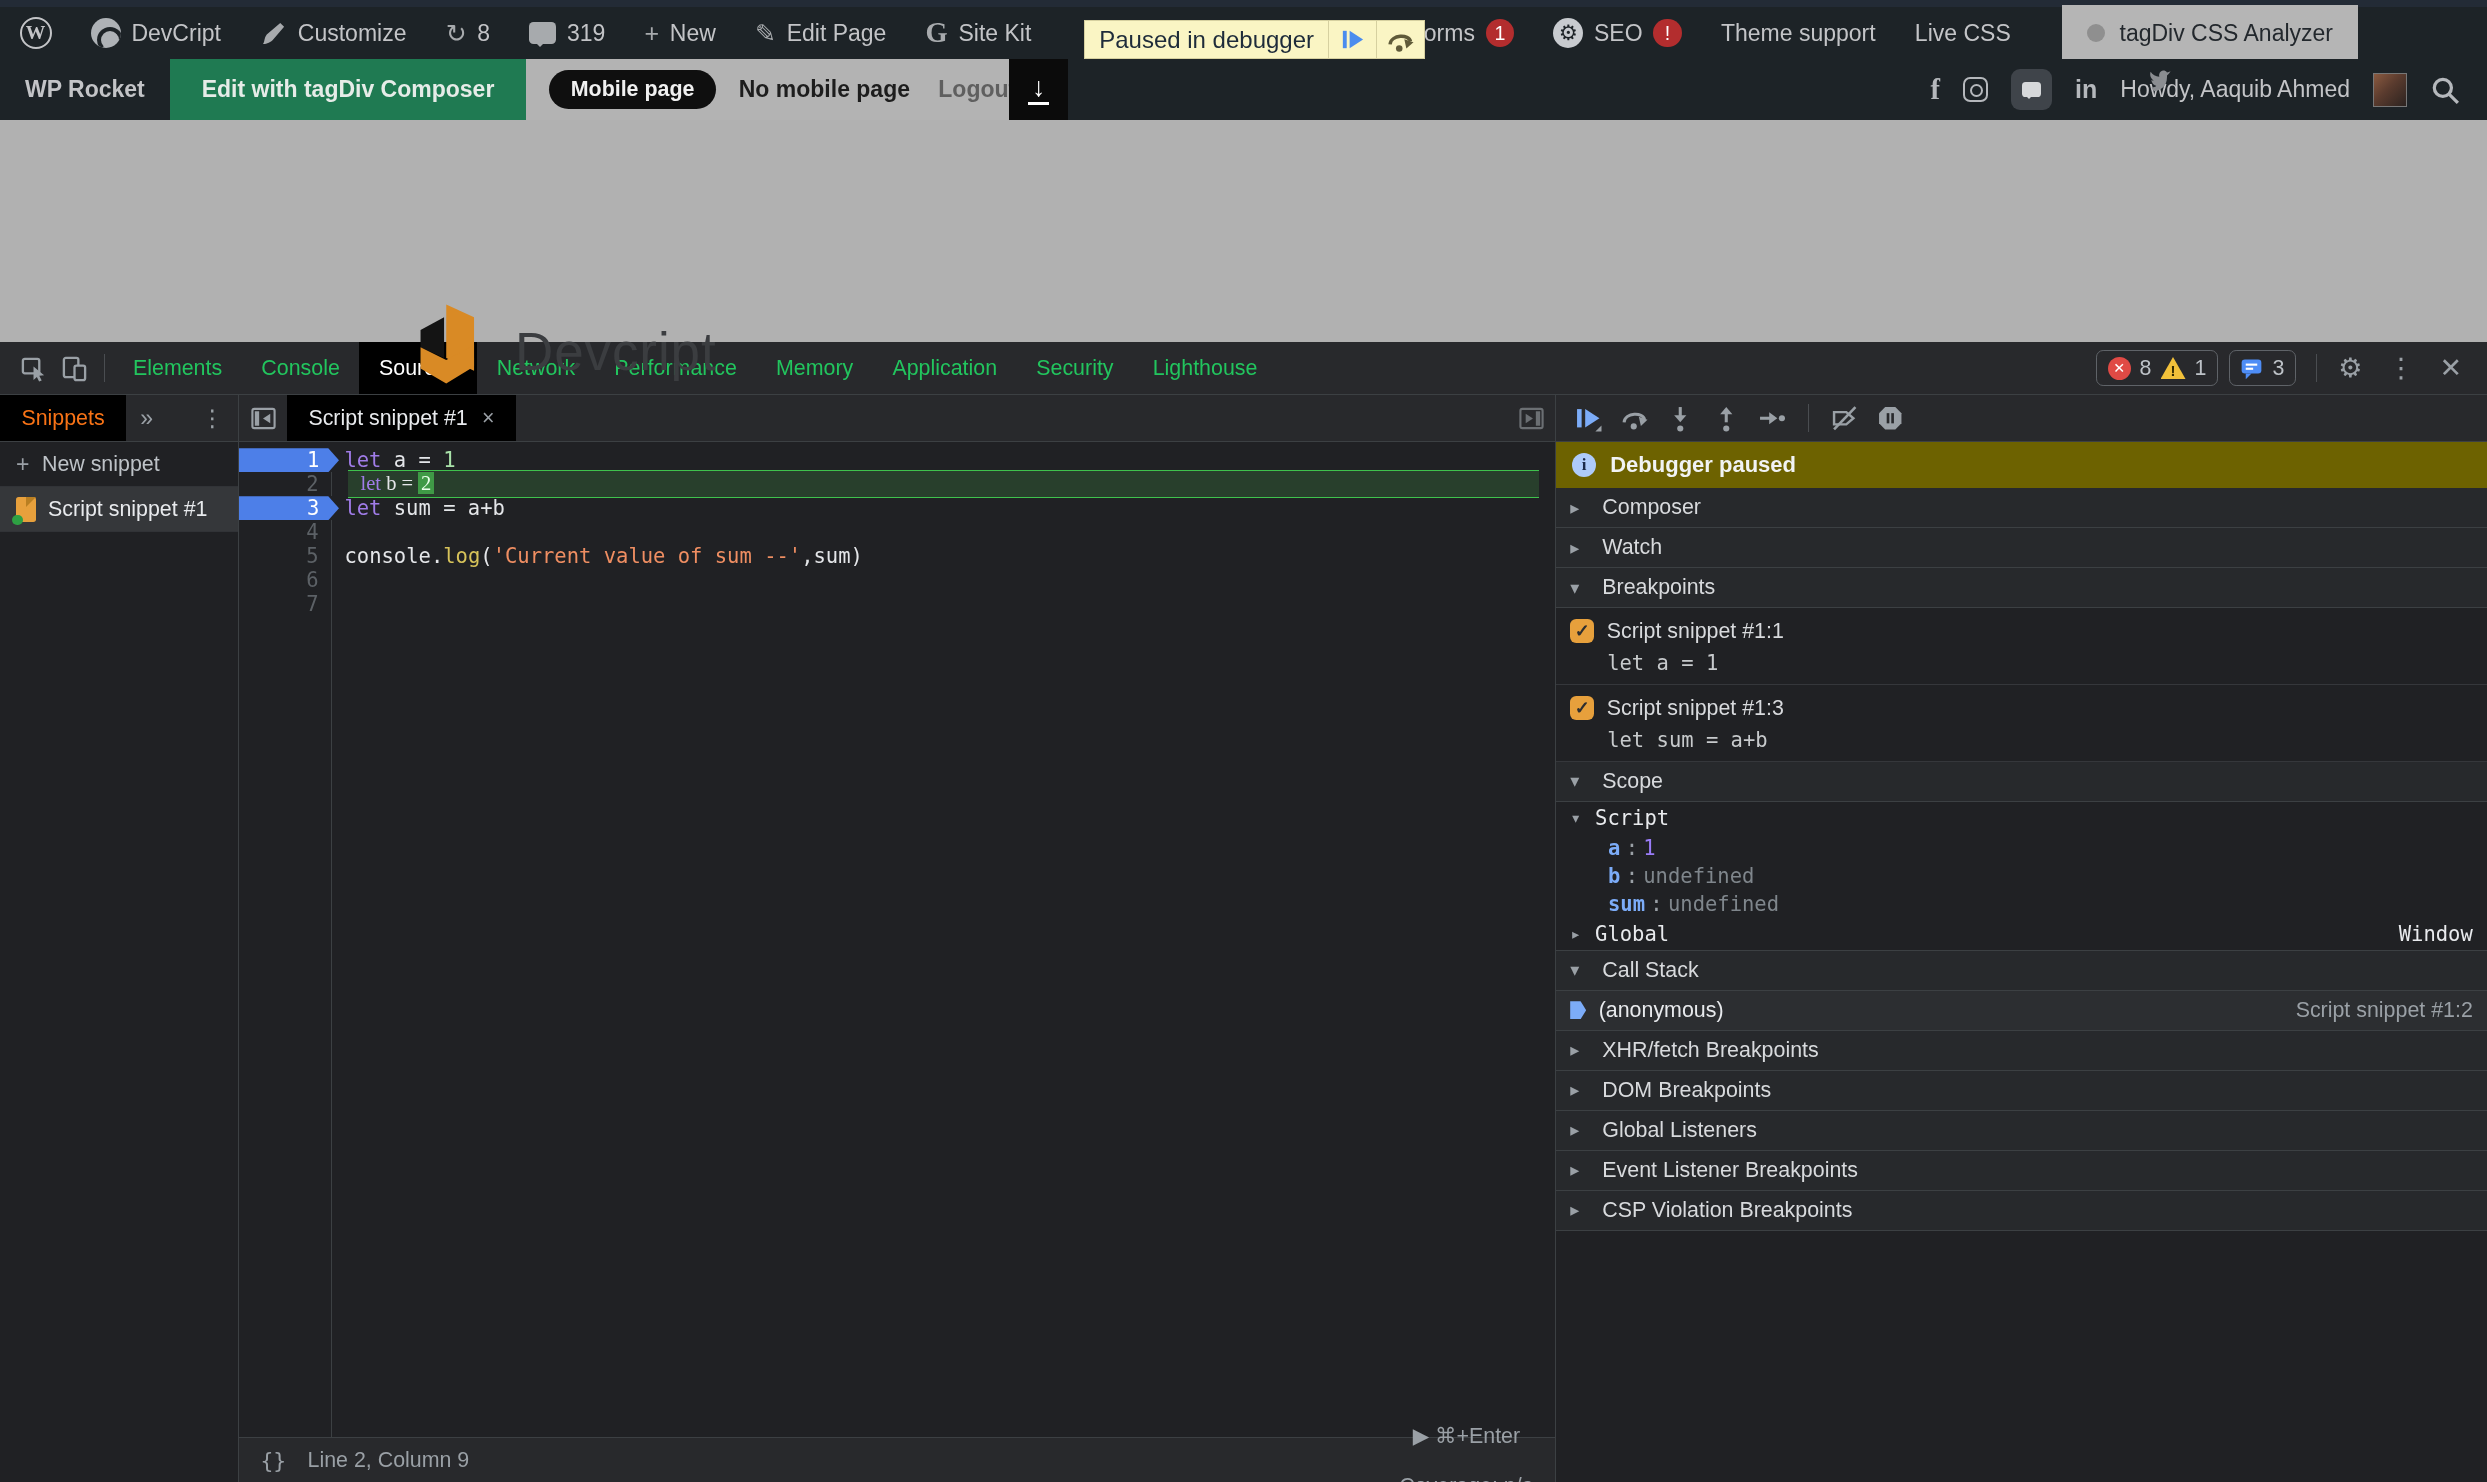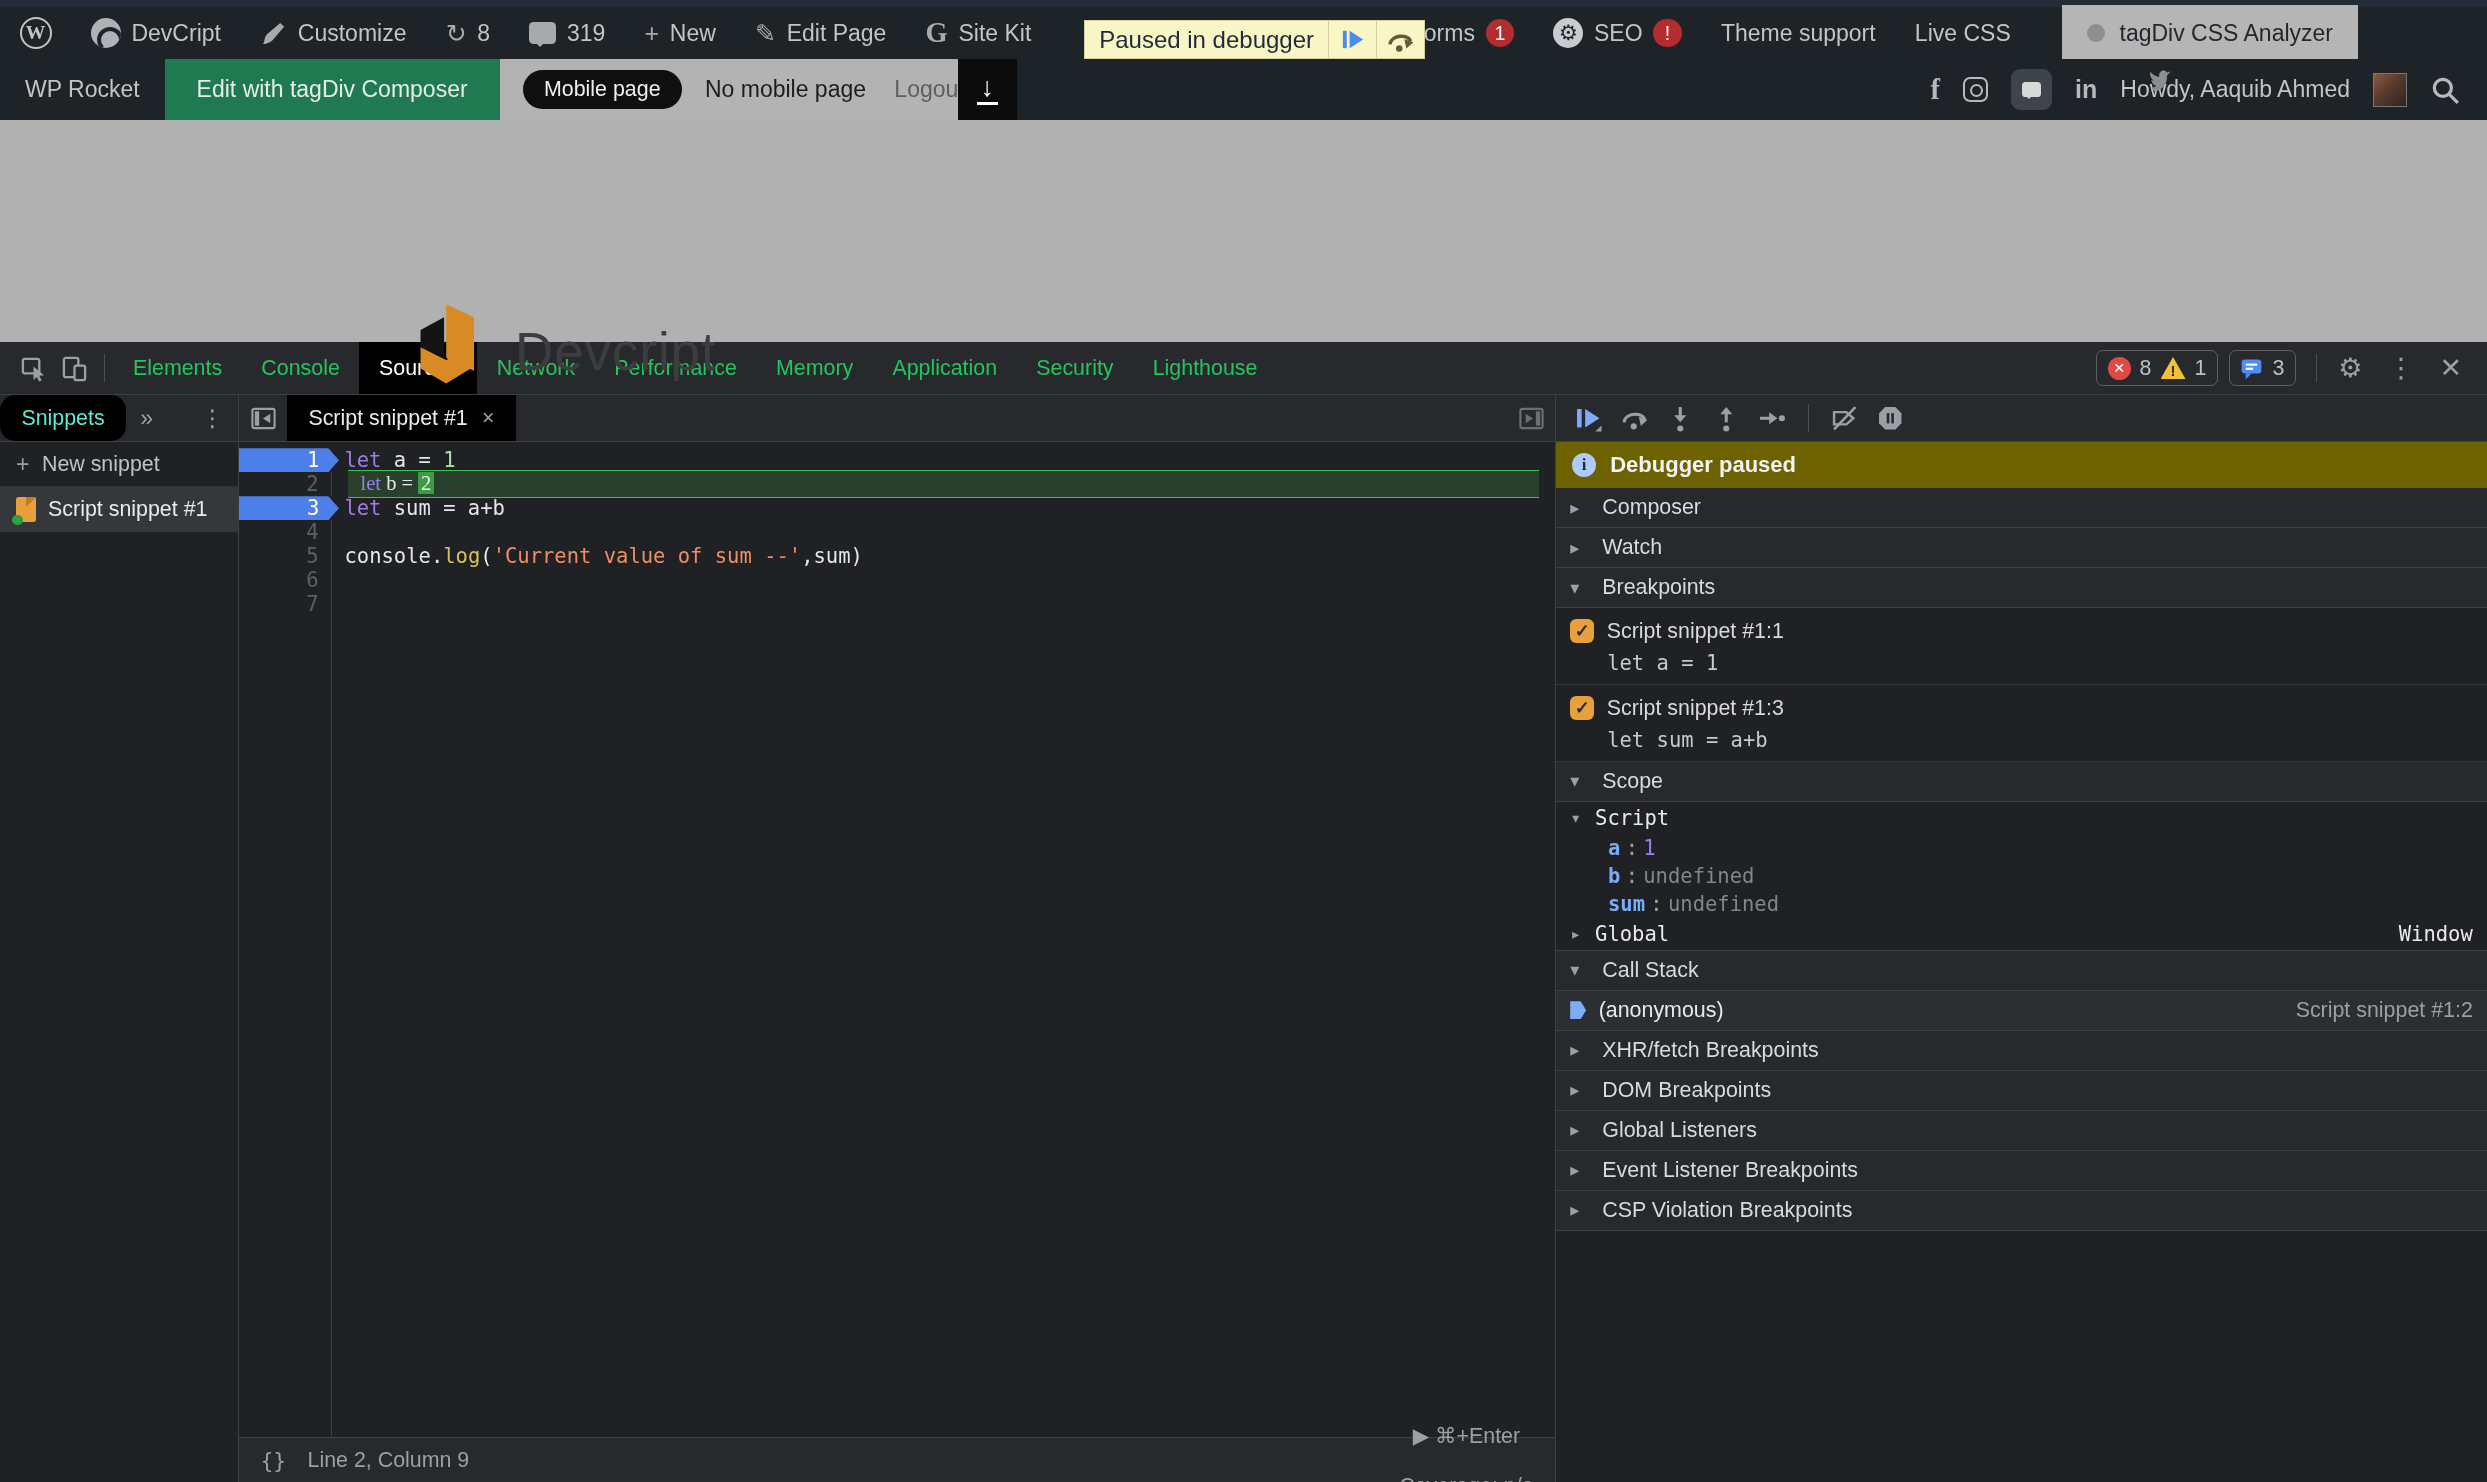--- a/index.html
+++ b/index.html
@@ -31,21 +31,21 @@
   .row1 .right { position:absolute; right:129px; top:0; height:100%; display:flex; align-items:center; }
   .obscured { color:#a7aaad; padding:0 7.1px; }
 
   
   .paused-tip { position:absolute; left:1084px; top:13.4px; height:39px; display:flex; align-items:stretch; background:#faf5c4; border:0.9px solid #d6d0a0; z-index:50; }
   .paused-tip .txt { display:flex; align-items:center; padding:0 14.2px; color:#1e2b3a; font-size:24px; }
   .paused-tip .seg { display:flex; align-items:center; justify-content:center; width:48px; border-left:0.9px solid #d6d0a0; cursor:pointer; }
 
   
   .row2 { height: 61px; font-size:23px; }
-  .row2 .left { display:flex; align-items:stretch; height:100%; }
+  .row2 .left { display:flex; align-items:stretch; height:100%;font-weight:bold; }
   .wp-rocket { display:flex; align-items:center; padding:0 25px; }
   .composer-btn { background:#1f7a52; color:#e6ece8; display:flex; align-items:center; padding:0 32px; cursor:pointer; }
   .light-seg { background:#b3b3b3; color:#1d1d1d; display:flex; align-items:center; gap:23px; padding:0 23px; position:relative; }
   .mobile-pill { background:#0f0f0f; color:#f0f0f0; border-radius:27px; padding:7.1px 21.4px; font-size:21.4px; }
   .logout { color:#5f5f5f; margin-left:5.3px; }
   .dl-box { width:59px; background:#0b0b0b; display:flex; align-items:center; justify-content:center; margin-left:-30px; z-index:2; cursor:pointer; }
   .dl-glyph { color:#fff; font-size:27px; border-bottom:3.6px solid #fff; line-height:1; padding:0 3.6px 1.8px; }
   .row2 .right { position:absolute; right:27px; top:0; height:100%; display:flex; align-items:center; gap:23px; }
   .fb { font-family:"Liberation Serif",serif; font-size:28.5px; font-weight:bold; color:#b5b8bc; }
   .insta { width:25px; height:25px; border:2.7px solid #b5b8bc; border-radius:7.1px; position:relative; }
@@ -75,21 +75,21 @@
   .err-circ { width:23px; height:23px; border-radius:50%; background:#e04a45; color:#fff; font-size:14.2px; display:flex; align-items:center; justify-content:center; }
   .warn-tri { width:25px; height:22px; background:#f2c13a; clip-path:polygon(50% 0,100% 100%,0 100%); color:#332a00; font-size:15px; font-weight:bold; display:flex; align-items:flex-end; justify-content:center; }
   .count { font-size:21.4px; color:#bdc2c7; }
   .icon-btn { font-size:27px; color:#9aa0a6; padding:0 12.5px; cursor:pointer; }
 
   .dt-main { flex:1; display:flex; min-height:0; }
 
   
   .dt-sidebar { width:239px; flex:none; border-right:0.9px solid #3c4043; background:#202124; display:flex; flex-direction:column; }
   .snip-header { height:47px; background:#28292c; border-bottom:0.9px solid #3c4043; display:flex; align-items:center; flex:none; }
-  .snip-tab { background:#000; color:#5eead4; height:100%; display:flex; align-items:center; padding:0 21.4px; font-size:21.4px; cursor:pointer;border-radius:15px; }
+  .snip-tab { background:#000; color:#f97316; height:100%; display:flex; align-items:center; padding:0 21.4px; font-size:21.4px; cursor:pointer; }
   .snip-more { color:#9aa0a6; font-size:23px; padding:0 14.2px; cursor:pointer; }
   .snip-row { height:45px; display:flex; align-items:center; gap:12.5px; padding:0 16px; font-size:21.4px; color:#bdc2c7; border-bottom:0.9px solid #313337; cursor:pointer; }
   .snip-row.selected { background:#35373a; color:#e8eaed; }
   .file-icon { position:relative; width:19.6px; height:25px; background:#e7a03c; border-radius:2.7px; flex:none; }
   .file-icon::before { content:""; position:absolute; right:0; top:0; border:5.3px solid transparent; border-left-color:#b97f22; border-top-color:#b97f22; }
   .file-icon::after { content:""; position:absolute; left:-3.6px; bottom:-3.6px; width:10.7px; height:10.7px; border-radius:50%; background:#2ea043; }
 
   
   .dt-editor { width:1317px; flex:none; border-right:0.9px solid #3c4043; display:flex; flex-direction:column; background:#202124; }
   .ed-tabrow { height:47px; background:#28292c; border-bottom:0.9px solid #3c4043; display:flex; align-items:center; flex:none; }

